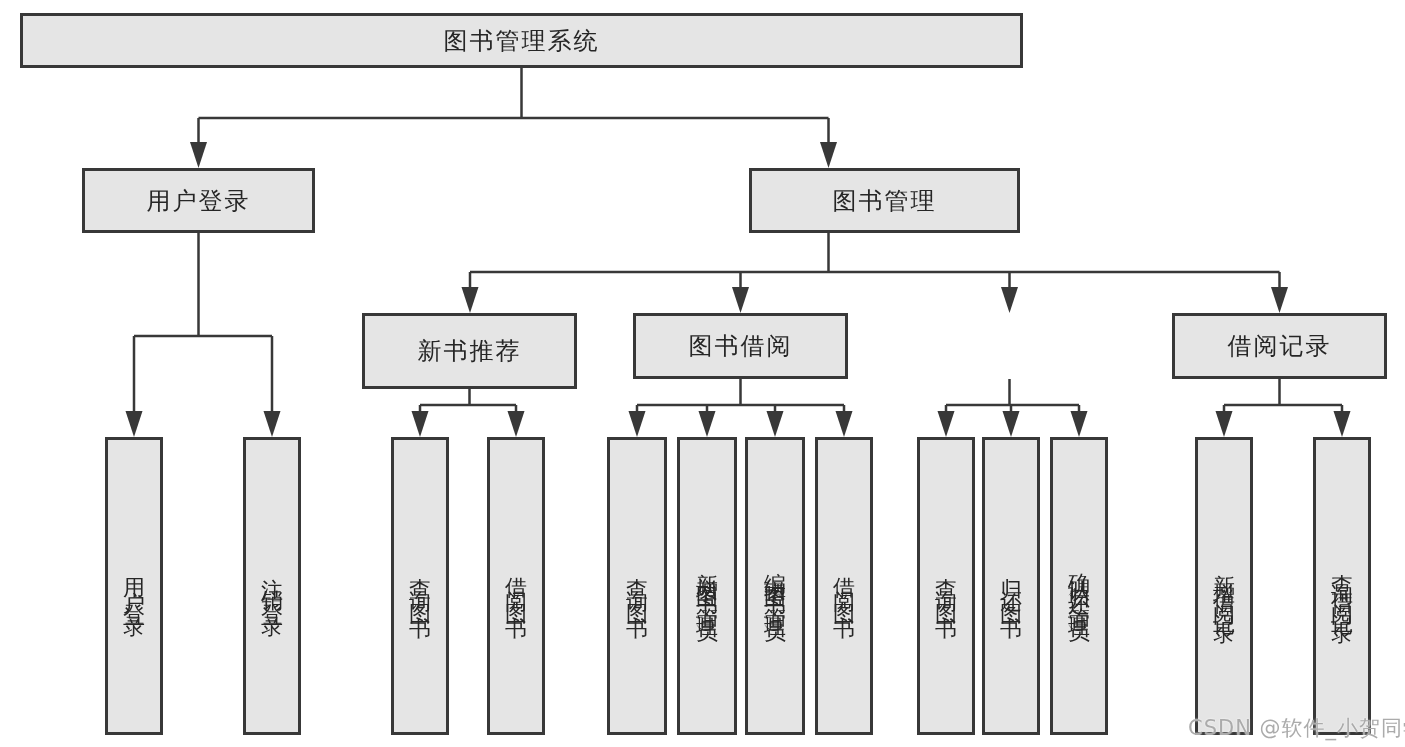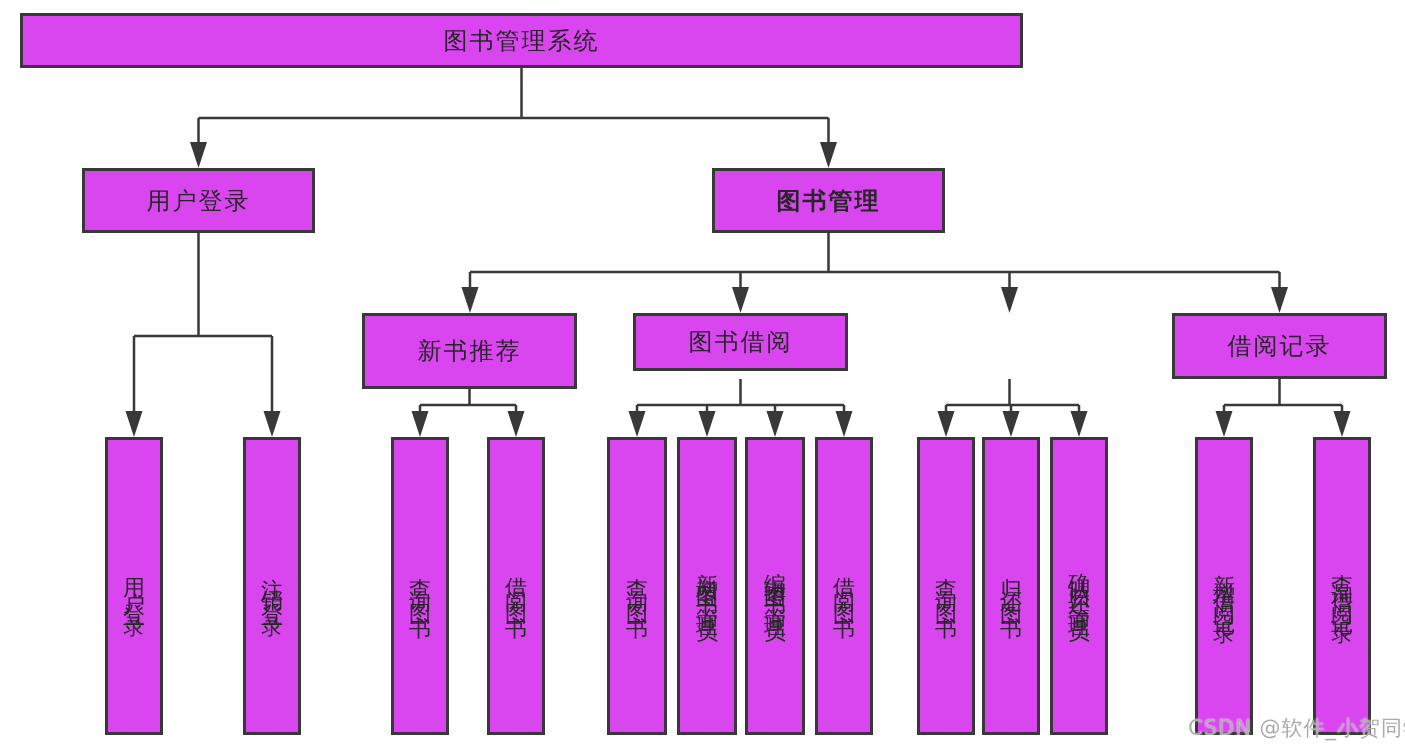--- a/index.html
+++ b/index.html
@@ -13,21 +13,21 @@
   }
   #connectors {
     position: absolute;
     left: 0; top: 0;
     width: 1405px; height: 747px;
     pointer-events: none;
   }
   .hbox, .vbox {
     position: absolute;
     box-sizing: border-box;
-    background: #d946ef;
+    background: #e5e5e5;
     border: 3px solid #383838;
     color: #262626;
     display: flex;
     align-items: center;
     justify-content: center;
     z-index: 2;
   }
   .hbox {
     font-size: 24px;
     letter-spacing: 2px;
@@ -96,24 +96,24 @@
       <polygon points="1002.5,411 1019.5,411 1011,437"></polygon>
       <polygon points="1070.5,411 1087.5,411 1079,437"></polygon>
       <polygon points="1215.5,411 1232.5,411 1224,437"></polygon>
       <polygon points="1333.5,411 1350.5,411 1342,437"></polygon>
     </g>
   </svg>
 
   <div class="hbox root-box" style="left:20px; top:13px; width:1003px; height:55px;">图书管理系统</div>
 
   <div class="hbox" style="left:82px; top:168px; width:233px; height:65px;">用户登录</div>
-  <div class="hbox" style="left:712px; top:168px; width:233px; height:65px;font-weight:bold;">图书管理</div>
+  <div class="hbox" style="left:749px; top:168px; width:271px; height:65px;">图书管理</div>
 
   <div class="hbox" style="left:362px; top:313px; width:215px; height:76px;">新书推荐</div>
-  <div class="hbox" style="left:633px; top:313px; width:215px; height:58px;">图书借阅</div>
+  <div class="hbox" style="left:633px; top:313px; width:215px; height:66px;">图书借阅</div>
   <div class="hbox" style="left:1172px; top:313px; width:215px; height:66px;">借阅记录</div>
 
   <div class="vbox" style="left:105px; top:437px; width:58px; height:298px;">用户登录</div>
   <div class="vbox" style="left:243px; top:437px; width:58px; height:298px;">注销登录</div>
 
   <div class="vbox" style="left:391px; top:437px; width:58px; height:298px;">查询图书</div>
   <div class="vbox" style="left:487px; top:437px; width:58px; height:298px;">借阅图书</div>
 
   <div class="vbox" style="left:607px; top:437px; width:60px; height:298px;">查询图书</div>
   <div class="vbox len9" style="left:677px; top:437px; width:60px; height:298px;">新增图书（管理员）</div>

